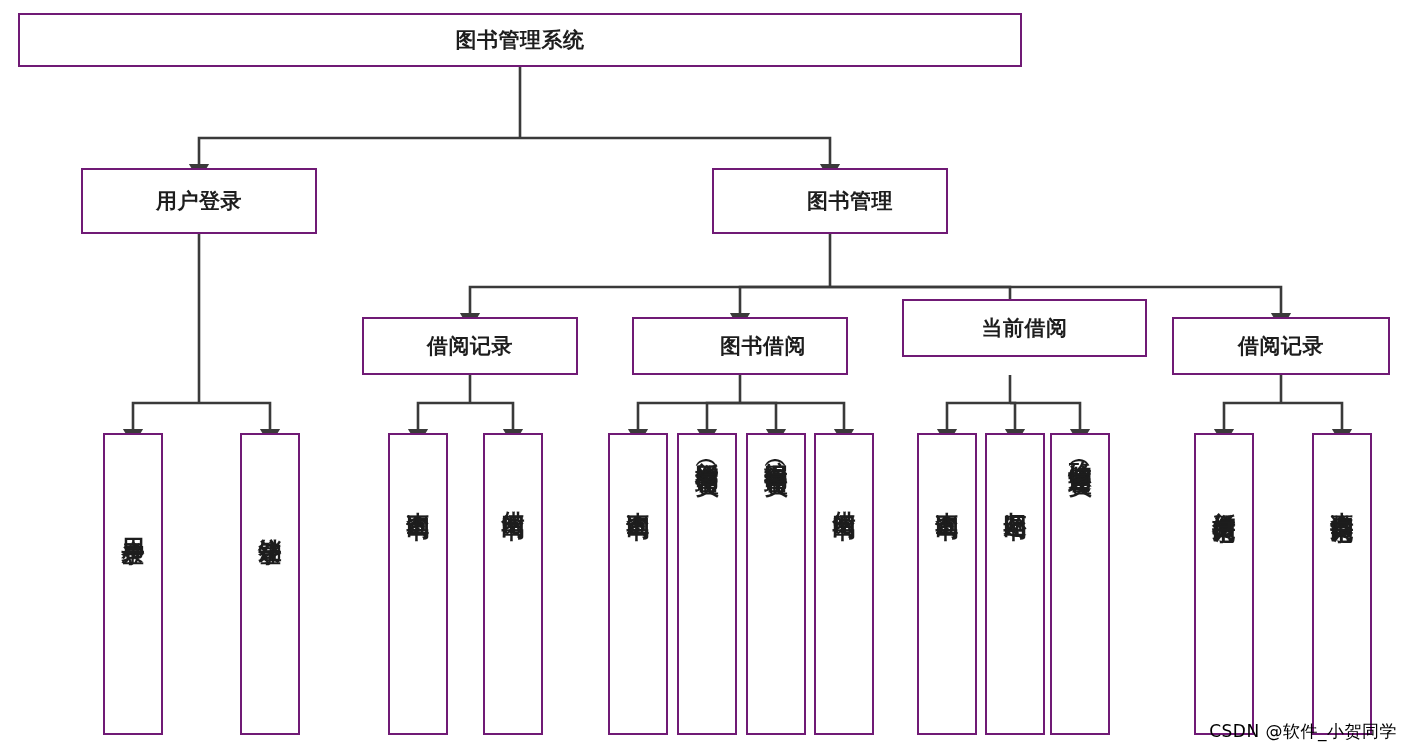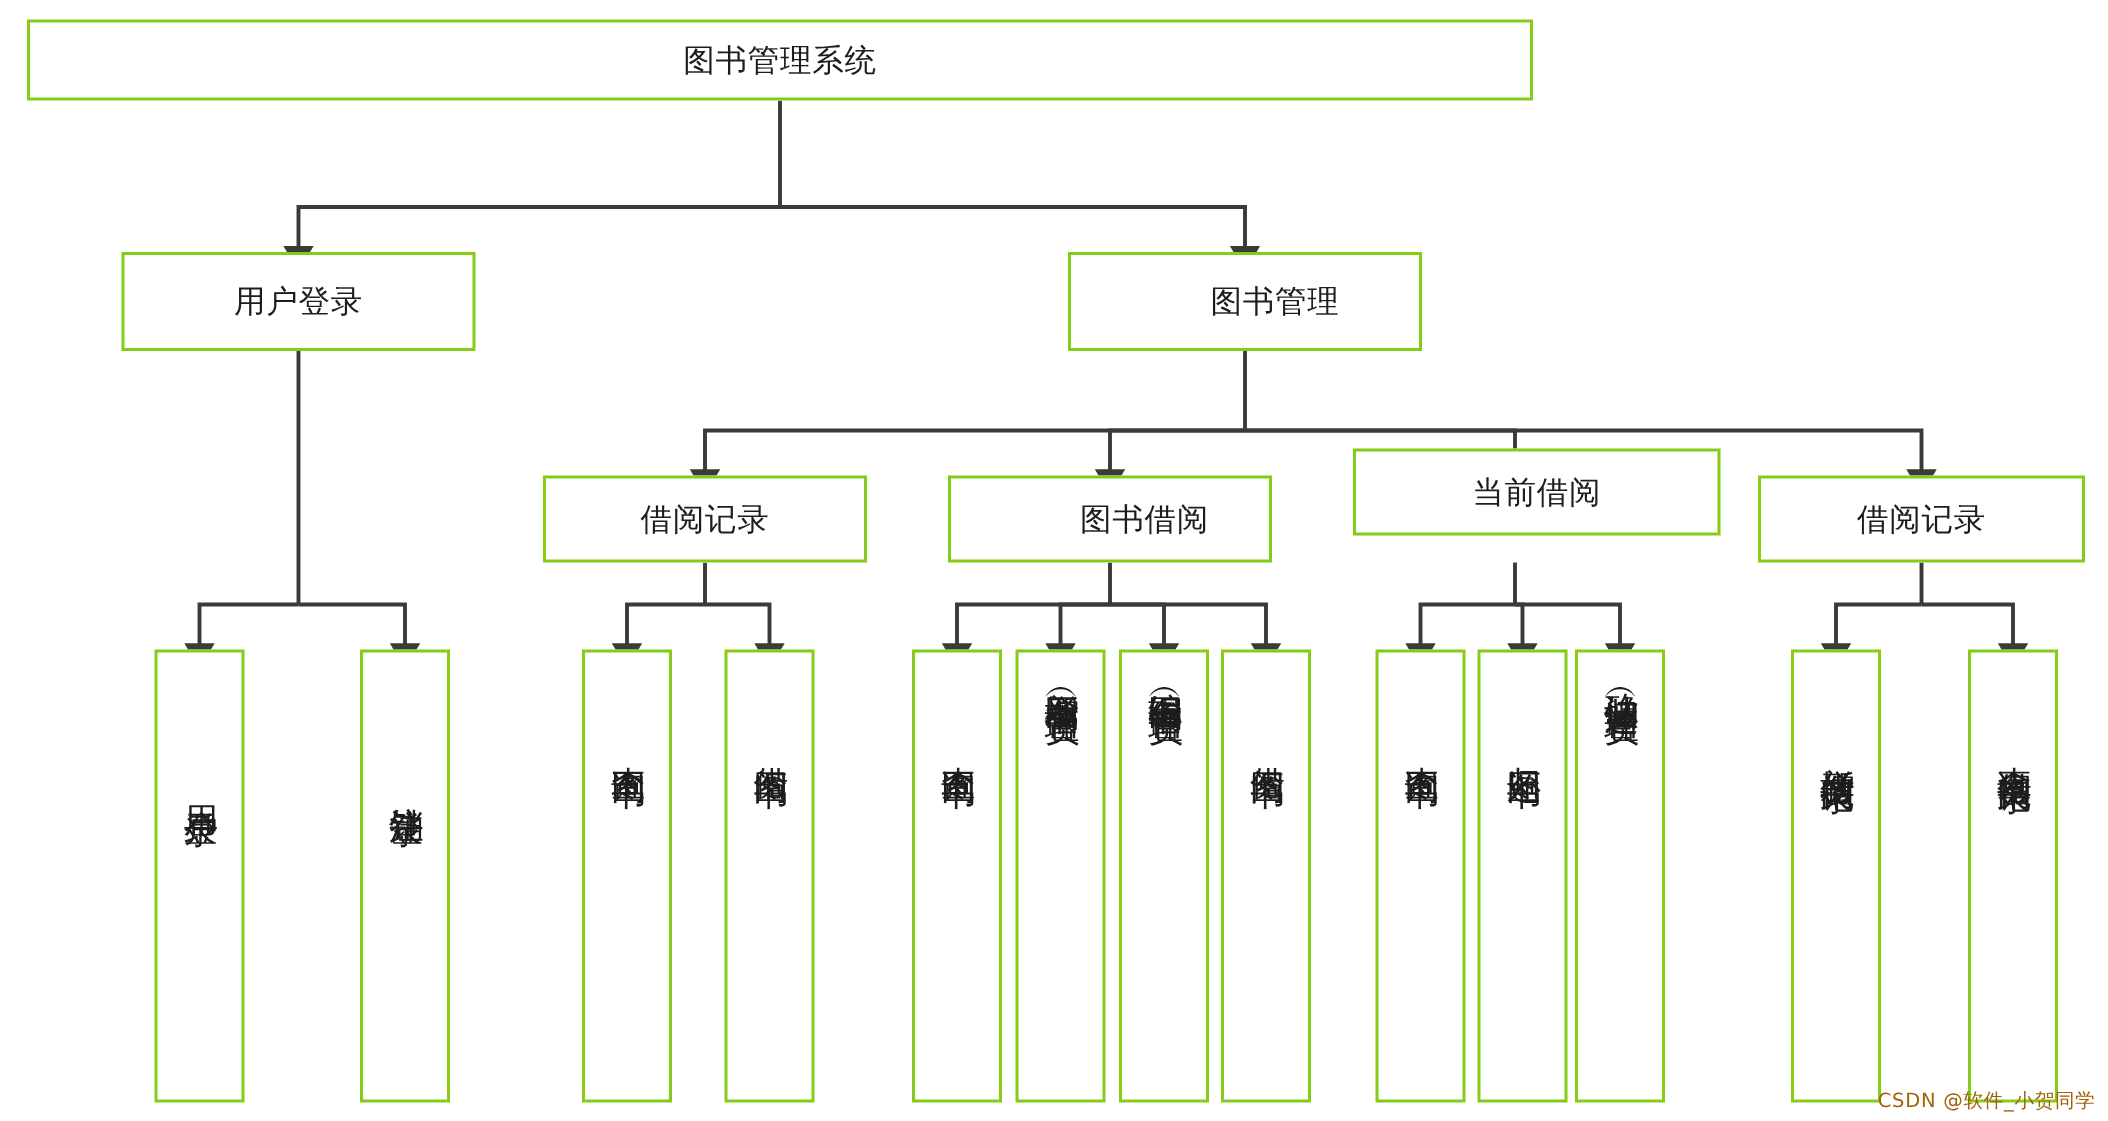--- a/index.html
+++ b/index.html
@@ -21,25 +21,26 @@
     position: absolute;
     left: 0;
     top: 0;
     width: 1405px;
     height: 747px;
   }
   .node {
     position: absolute;
     box-sizing: border-box;
     background: #ffffff;
-    border: 2px solid #84cc16;
+    border: 2px solid #701a75;
     display: flex;
     align-items: center;
     justify-content: center;
     z-index: 2;
+    font-weight: bold;
   }
   .node .label {
     color: #1d1d1d;
     line-height: 1.05;
     text-align: center;
     white-space: pre-line;
   }
   .node.horizontal .label {
     font-size: 21px;
     letter-spacing: 0.5px;
@@ -61,22 +62,22 @@
   .node.vertical.midsmall .label {
     margin-top: 52px;
   }
   .node.vertical.top .label {
     margin-top: 2px;
   }
   #watermark {
     position: absolute;
     right: 8px;
     bottom: 4px;
-    font-size: 13px;
-    color: #a16207;
+    font-size: 17px;
+    color: #000000;
     z-index: 5;
     white-space: nowrap;
     letter-spacing: 0.5px;
   }
 </style>
 </head>
 <body>
 
 <div id="canvas">
   <svg id="edges" viewBox="0 0 1405 747" xmlns="http://www.w3.org/2000/svg">

